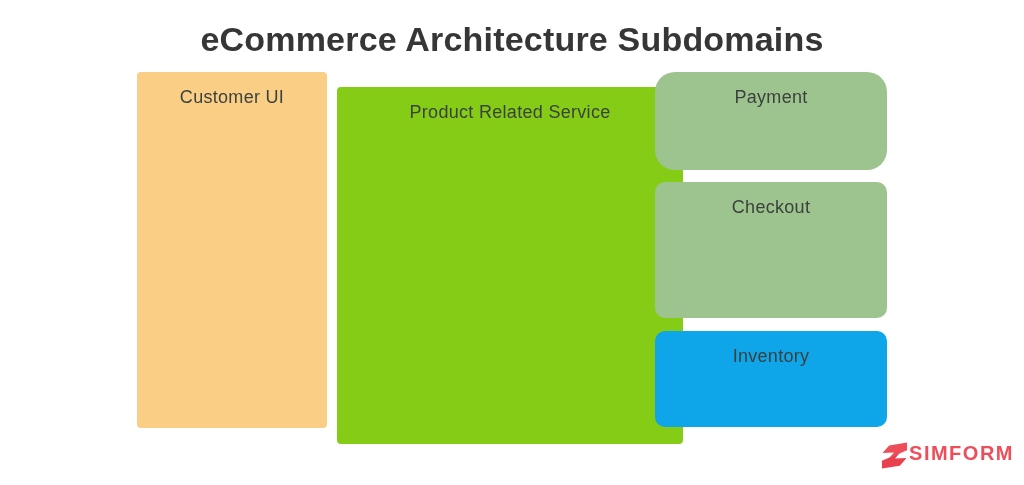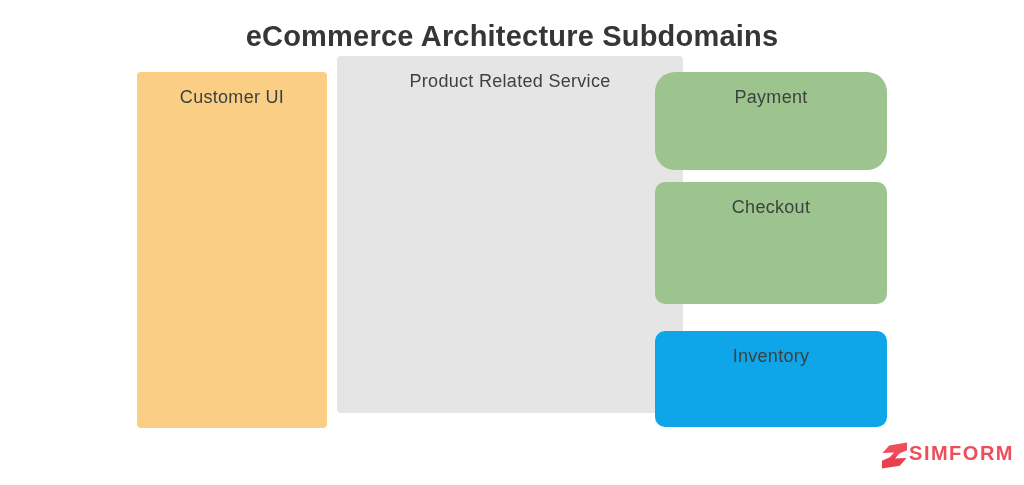--- a/index.html
+++ b/index.html
@@ -14,21 +14,21 @@
     background: #ffffff;
     overflow: hidden;
     font-family: "Liberation Sans", sans-serif;
   }
   .title {
     position: absolute;
     top: 20px;
     left: 0;
     width: 100%;
     text-align: center;
-    font-size: 29px;
+    font-size: 34px;
     font-weight: bold;
     color: #363636;
     letter-spacing: 0.2px;
   }
   .block {
     position: absolute;
     border-radius: 4px;
     display: flex;
     justify-content: center;
     align-items: flex-start;
@@ -38,33 +38,33 @@
     font-size: 18px;
     color: #3b413e;
     letter-spacing: 0.3px;
   }
   .block-customer {
     left: 137px; top: 72px;
     width: 190px; height: 356px;
     background: #FACF85;
   }
   .block-product {
-    left: 337px; top: 56px;
+    left: 337px; top: 87px;
     width: 346px; height: 357px;
-    background: #e5e5e5;
+    background: #84cc16;
   }
   .block-payment {
     left: 655px; top: 72px;
     width: 232px; height: 98px;
     background: #9DC48E;
     border-radius: 20px;
   }
   .block-checkout {
     left: 655px; top: 182px;
-    width: 232px; height: 122px;
+    width: 232px; height: 136px;
     background: #9DC48E;
     border-radius: 10px;
   }
   .block-inventory {
     left: 655px; top: 331px;
     width: 232px; height: 96px;
     background: #0ea5e9;
     border-radius: 10px;
   }
   .brand {

